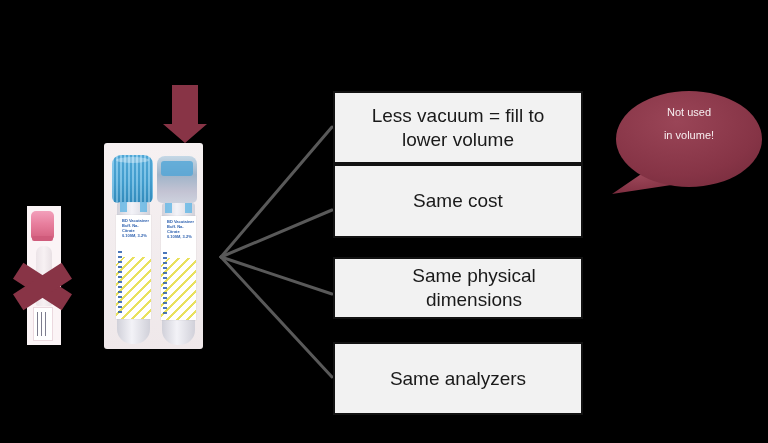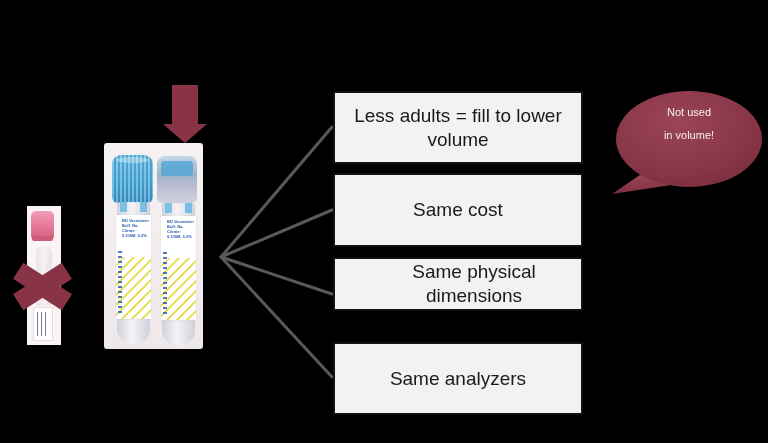--- a/index.html
+++ b/index.html
@@ -50,22 +50,22 @@
 
   
   .overlay{position:absolute;left:0;top:0;z-index:2;pointer-events:none;}
 
   
   .info-box{position:absolute;left:333px;width:250px;box-sizing:border-box;z-index:3;
     background:var(--box-fill,#f2f2f2);border:2px solid var(--box-border,#121212);
     display:flex;align-items:center;justify-content:center;text-align:center;
     color:var(--box-text,#1a1a1a);font-size:19px;line-height:24px;}
   .info-box span{display:block;max-width:212px;}
-  .box-1{top:91px;height:73px;} .box-2{top:173px;height:74px;}
-  .box-3{top:257px;height:54px;padding-left:32px;} .box-4{top:342px;height:73px;}
+  .box-1{top:91px;height:73px;} .box-2{top:164px;height:74px;}
+  .box-3{top:257px;height:62px;padding-left:32px;} .box-4{top:342px;height:73px;}
 
   
   .bubble-text{position:absolute;left:616px;top:101px;width:146px;z-index:3;text-align:center;
     font-size:11px;line-height:22.5px;color:var(--bubble-text,#f7eef0);}
 </style>
 </head>
 <body>
 
 <div class="canvas">
 
@@ -127,21 +127,21 @@
       <rect x="-29" y="-9.5" width="58" height="19" transform="rotate(-33)"></rect>
     </g>
 
     <g>
       <path d="M650,168 L612,194 L678,184 Z" fill="url(#bubbleGrad)"></path>
       <ellipse cx="689" cy="139" rx="73" ry="48" fill="url(#bubbleGrad)"></ellipse>
     </g>
   </svg>
 
   <div class="info-box box-1">
-    <span>Less adults = fill to lower volume</span>
+    <span>Less vacuum = fill to lower volume</span>
   </div>
   <div class="info-box box-2">
     <span>Same cost</span>
   </div>
   <div class="info-box box-3">
     <span>Same physical dimensions</span>
   </div>
   <div class="info-box box-4">
     <span>Same analyzers</span>
   </div>

